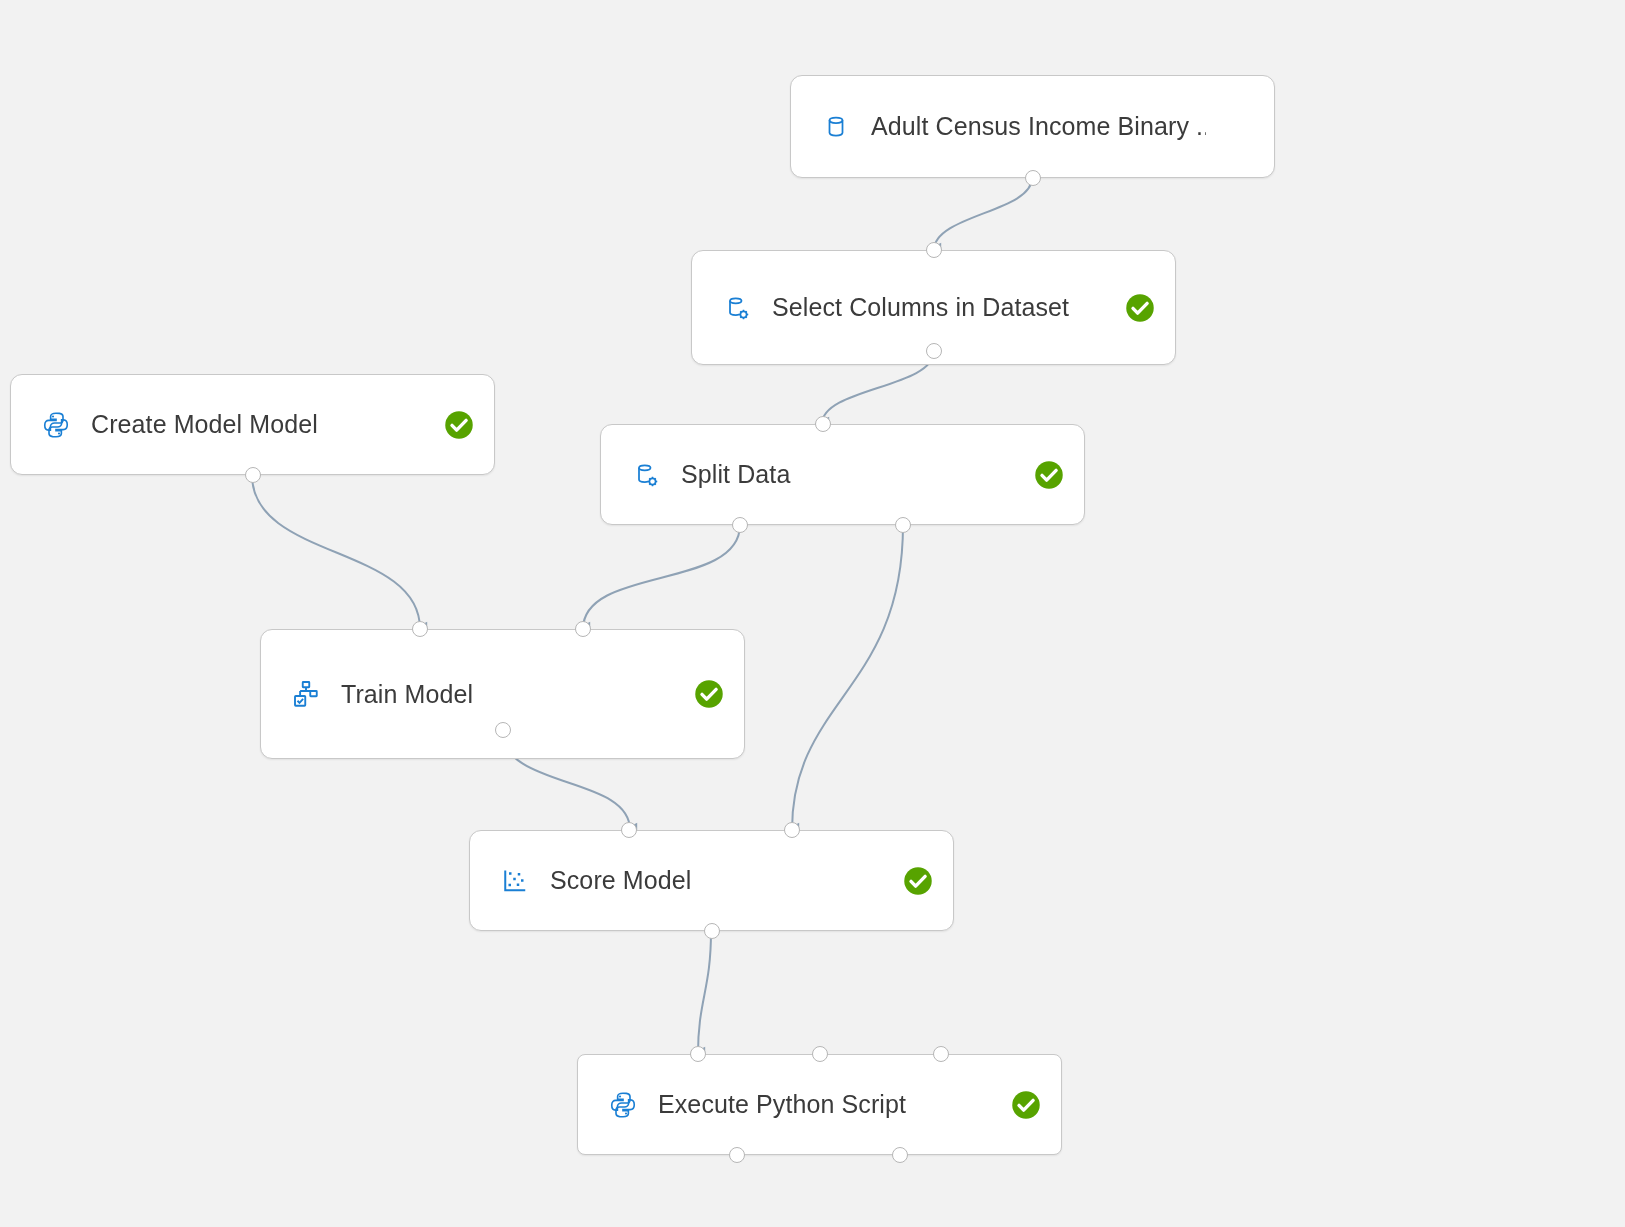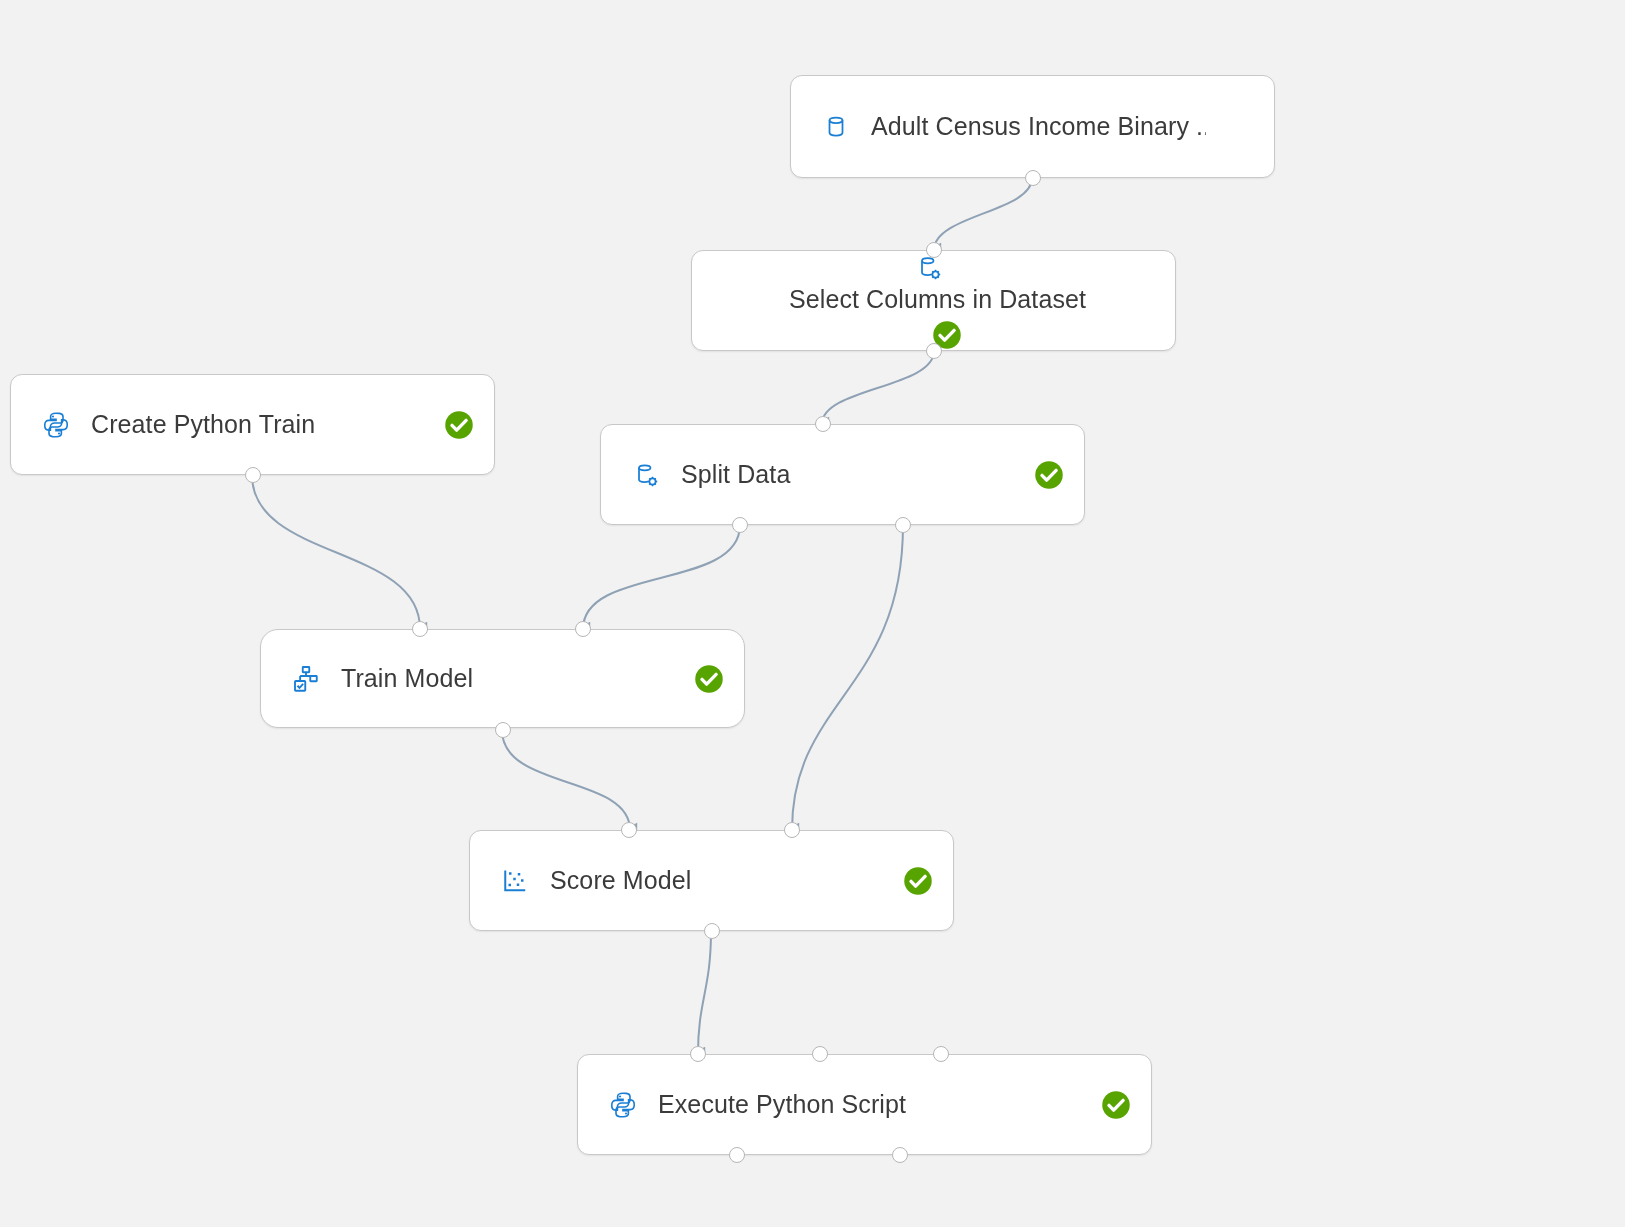--- a/index.html
+++ b/index.html
@@ -102,21 +102,21 @@
         <span class="node-icon">
           <svg width="30" height="30" viewBox="0 0 24 24" fill="none" stroke="#1a7fd4" stroke-width="1.4">
             <ellipse cx="12" cy="6.6" rx="5.2" ry="2.2"></ellipse>
             <path d="M6.8 6.6 V16.6 C6.8 17.8 9.1 18.8 12 18.8 C14.9 18.8 17.2 17.8 17.2 16.6 V6.6"></path>
           </svg>
         </span>
         <span class="node-title">Adult Census Income Binary ...</span>
         <span class="node-status"></span>
       </div>
       <div class="port" style="left: 1032.5px; top: 178px;"></div>
-      <div class="node" style="left: 691px; top: 250px; width: 485px; height: 101px; flex-direction: column;">
+      <div class="node" style="left: 691px; top: 250px; width: 485px; height: 115px;">
         <span class="node-icon">
           <svg width="30" height="30" viewBox="0 0 24 24" fill="none" stroke="#1a7fd4" stroke-width="1.4">
             <ellipse cx="11" cy="6.2" rx="4.6" ry="2"></ellipse>
             <path d="M6.4 6.2 V15.6 C6.4 16.7 8.5 17.6 11 17.6 C12 17.6 13 17.45 13.8 17.2"></path>
             <circle cx="17.2" cy="17.2" r="2.5"></circle>
             <path d="M17.2 13.4 v1.1 M17.2 19.9 v1.1 M13.4 17.2 h1.1 M19.9 17.2 h1.1 M14.6 14.6 l0.8 0.8 M19 19 l0.8 0.8 M19.8 14.6 l-0.8 0.8 M15.4 19 l-0.8 0.8" stroke-width="1.2"></path>
           </svg>
         </span>
         <span class="node-title">Select Columns in Dataset</span>
         <span class="node-status">
@@ -130,21 +130,21 @@
       <div class="port" style="left: 933.5px; top: 351px;"></div>
       <div class="node" style="left: 10px; top: 374px; width: 485px; height: 101px;">
         <span class="node-icon">
           <svg width="30" height="30" viewBox="0 0 24 24" fill="none" stroke="#1a7fd4" stroke-width="1.3">
             <path d="M11.9 2.6 c-2.6 0 -4.2 0.9 -4.2 2.6 v2.3 h4.3 v0.8 H6.2 c-1.8 0 -3.2 1.2 -3.2 3.9 c0 2.6 1.2 3.9 2.9 3.9 h1.6 v-2.5 c0 -1.9 1.5 -3.2 3.4 -3.2 h3.9 c1.6 0 2.8 -1.1 2.8 -2.7 V5.2 c0 -1.5 -1.3 -2.3 -2.9 -2.5 c-1 -0.1 -1.9 -0.1 -2.8 -0.1 z"></path>
             <circle cx="9.6" cy="5.2" r="0.85" fill="#1a7fd4" stroke="none"></circle>
             <path d="M12.1 21.4 c2.6 0 4.2 -0.9 4.2 -2.6 v-2.3 h-4.3 v-0.8 h5.8 c1.8 0 3.2 -1.2 3.2 -3.9 c0 -2.6 -1.2 -3.9 -2.9 -3.9 h-1.6 v2.5 c0 1.9 -1.5 3.2 -3.4 3.2 H9.2 c-1.6 0 -2.8 1.1 -2.8 2.7 v2.5 c0 1.5 1.3 2.3 2.9 2.5 c1 0.1 1.9 0.1 2.8 0.1 z"></path>
             <circle cx="14.4" cy="18.8" r="0.85" fill="#1a7fd4" stroke="none"></circle>
           </svg>
         </span>
-        <span class="node-title">Create Python Train</span>
+        <span class="node-title">Create Model Model</span>
         <span class="node-status">
           <svg width="30" height="30" viewBox="0 0 24 24">
             <circle cx="12" cy="12" r="11" fill="#57a300"></circle>
             <path d="M6.4 12.3 l3.7 3.8 l7.6 -7.8" fill="none" stroke="#ffffff" stroke-width="2.7" stroke-linecap="round" stroke-linejoin="round"></path>
           </svg>
         </span>
       </div>
       <div class="port" style="left: 252.5px; top: 475px;"></div>
       <div class="node" style="left: 580px; top: 424px; width: 485px; height: 101px; margin-left: 20px;">
         <span class="node-icon">
@@ -159,21 +159,21 @@
         <span class="node-status">
           <svg width="30" height="30" viewBox="0 0 24 24">
             <circle cx="12" cy="12" r="11" fill="#57a300"></circle>
             <path d="M6.4 12.3 l3.7 3.8 l7.6 -7.8" fill="none" stroke="#ffffff" stroke-width="2.7" stroke-linecap="round" stroke-linejoin="round"></path>
           </svg>
         </span>
       </div>
       <div class="port" style="left: 822.5px; top: 424px;"></div>
       <div class="port" style="left: 740.05px; top: 525px;"></div>
       <div class="port" style="left: 902.525px; top: 525px;"></div>
-      <div class="node" style="left: 260px; top: 629px; width: 485px; height: 99px; border-radius: 18px;">
+      <div class="node" style="left: 260px; top: 629px; width: 485px; height: 130px;">
         <span class="node-icon">
           <svg width="30" height="30" viewBox="0 0 24 24" fill="none" stroke="#1a7fd4" stroke-width="1.5">
             <rect x="9.4" y="2.4" width="5.2" height="4.2" rx="0.4"></rect>
             <rect x="15.4" y="9.6" width="5.2" height="4.2" rx="0.4"></rect>
             <rect x="3.2" y="13.6" width="8.2" height="7.8" rx="0.6"></rect>
             <path d="M12 6.6 v3 M12 9.6 h5.4 M7.3 9.6 h9.6 M7.3 9.6 v4"></path>
             <path d="M5.2 17.4 l1.6 1.7 l2.9 -3.2" stroke-width="1.5"></path>
           </svg>
         </span>
         <span class="node-title">Train Model</span>
@@ -203,21 +203,21 @@
         <span class="node-status">
           <svg width="30" height="30" viewBox="0 0 24 24">
             <circle cx="12" cy="12" r="11" fill="#57a300"></circle>
             <path d="M6.4 12.3 l3.7 3.8 l7.6 -7.8" fill="none" stroke="#ffffff" stroke-width="2.7" stroke-linecap="round" stroke-linejoin="round"></path>
           </svg>
         </span>
       </div>
       <div class="port" style="left: 629.05px; top: 830px;"></div>
       <div class="port" style="left: 791.525px; top: 830px;"></div>
       <div class="port" style="left: 711.5px; top: 931px;"></div>
-      <div class="node" style="left: 577px; top: 1054px; width: 575px; height: 101px;">
+      <div class="node" style="left: 577px; top: 1054px; width: 485px; height: 101px; border-radius: 8px;">
         <span class="node-icon">
           <svg width="30" height="30" viewBox="0 0 24 24" fill="none" stroke="#1a7fd4" stroke-width="1.3">
             <path d="M11.9 2.6 c-2.6 0 -4.2 0.9 -4.2 2.6 v2.3 h4.3 v0.8 H6.2 c-1.8 0 -3.2 1.2 -3.2 3.9 c0 2.6 1.2 3.9 2.9 3.9 h1.6 v-2.5 c0 -1.9 1.5 -3.2 3.4 -3.2 h3.9 c1.6 0 2.8 -1.1 2.8 -2.7 V5.2 c0 -1.5 -1.3 -2.3 -2.9 -2.5 c-1 -0.1 -1.9 -0.1 -2.8 -0.1 z"></path>
             <circle cx="9.6" cy="5.2" r="0.85" fill="#1a7fd4" stroke="none"></circle>
             <path d="M12.1 21.4 c2.6 0 4.2 -0.9 4.2 -2.6 v-2.3 h-4.3 v-0.8 h5.8 c1.8 0 3.2 -1.2 3.2 -3.9 c0 -2.6 -1.2 -3.9 -2.9 -3.9 h-1.6 v2.5 c0 1.9 -1.5 3.2 -3.4 3.2 H9.2 c-1.6 0 -2.8 1.1 -2.8 2.7 v2.5 c0 1.5 1.3 2.3 2.9 2.5 c1 0.1 1.9 0.1 2.8 0.1 z"></path>
             <circle cx="14.4" cy="18.8" r="0.85" fill="#1a7fd4" stroke="none"></circle>
           </svg>
         </span>
         <span class="node-title">Execute Python Script</span>
         <span class="node-status">

